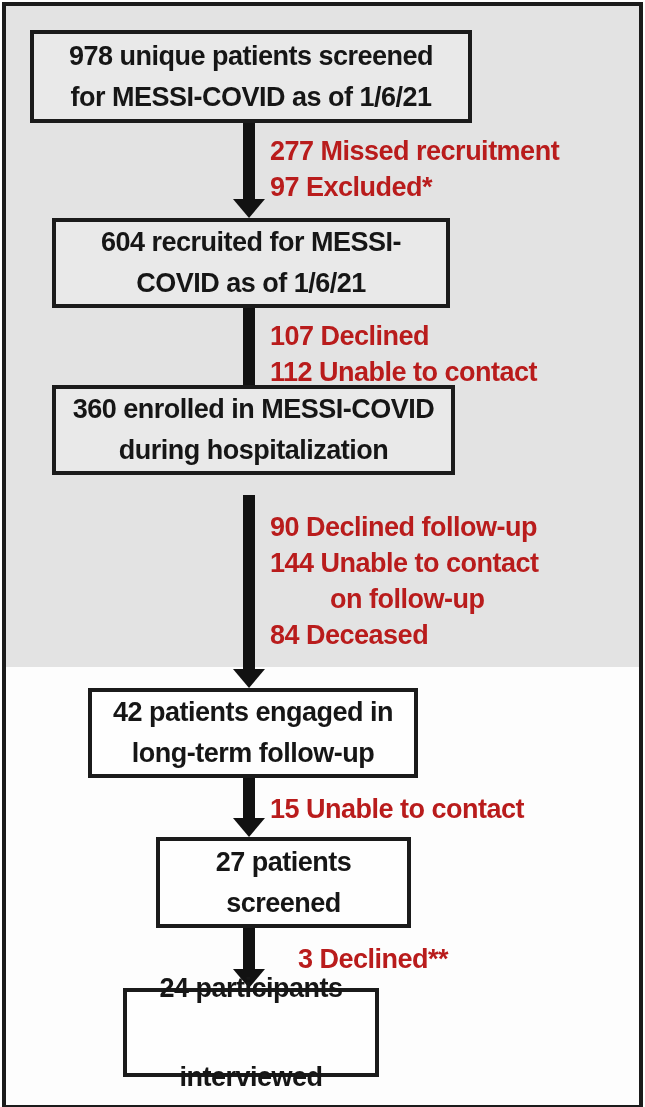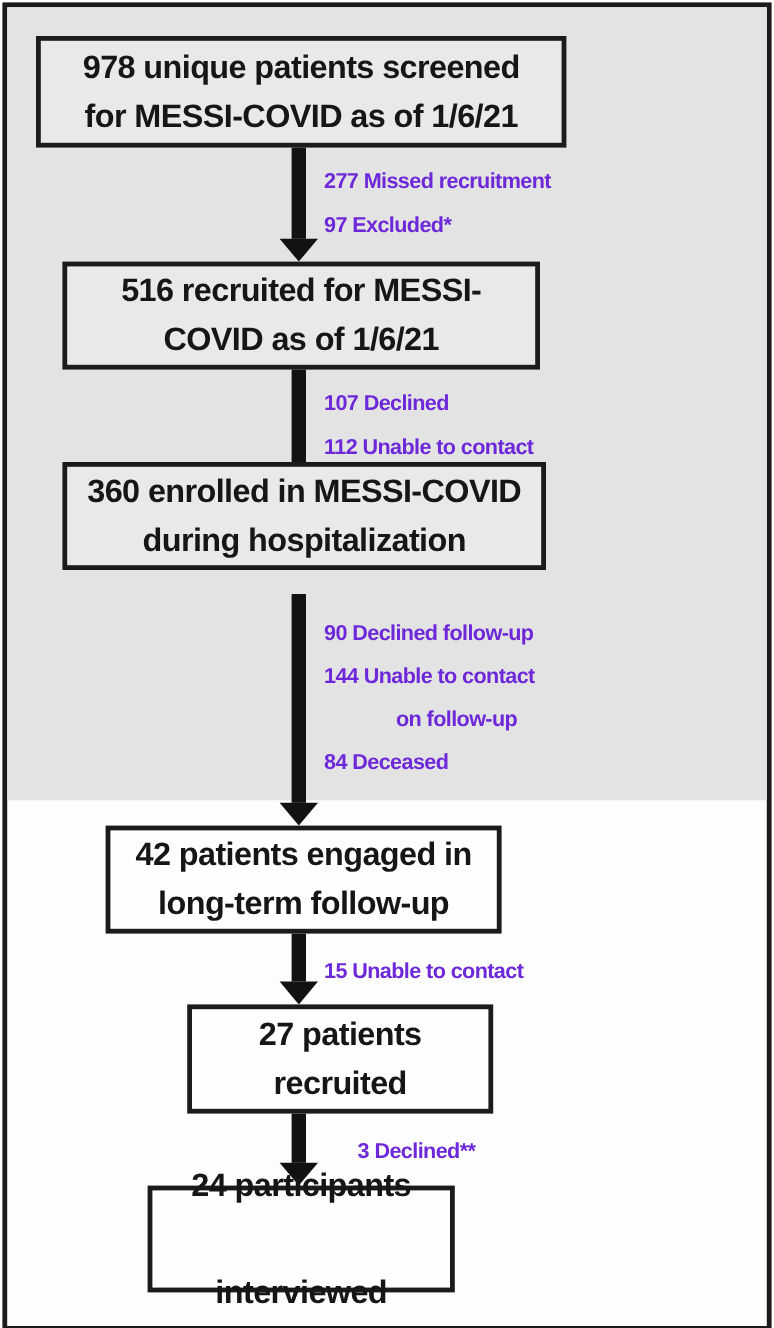--- a/index.html
+++ b/index.html
@@ -42,23 +42,23 @@
   }
   .arrow .head {
     position:absolute; left:0; bottom:0;
     width:0; height:0;
     border-left:16px solid transparent;
     border-right:16px solid transparent;
     border-top:19px solid #121212;
   }
   .edge-label {
     position:absolute;
-    font-weight:bold; font-size:18px; line-height:36px;
+    font-weight:bold; font-size:27px; line-height:36px;
     letter-spacing:-0.5px;
-    color:#6d28d9;
+    color:#b91c1c;
   }
   .edge-label div { white-space:nowrap; }
   .edge-label .indent { padding-left:60px; }
 </style>
 </head>
 <body>
 
 <div class="frame">
 
   <div class="gray-band"></div>
@@ -71,21 +71,21 @@
   <div class="arrow" style="left:227px; top:117px; height:95px;">
     <div class="stem" style="height:76px;"></div>
     <div class="head"></div>
   </div>
   <div class="edge-label" style="left:264px; top:127px;">
     <div>277 Missed recruitment</div>
     <div>97 Excluded*</div>
   </div>
 
   <div class="box gray" style="left:46px; top:212px; width:398px; height:90px;">
-    <span>516 recruited for MESSI-</span>
+    <span>604 recruited for MESSI-</span>
     <span>COVID as of 1/6/21</span>
   </div>
 
   <div class="arrow" style="left:227px; top:302px; height:97px;">
     <div class="stem" style="height:78px;"></div>
     <div class="head"></div>
   </div>
   <div class="edge-label" style="left:264px; top:312px;">
     <div>107 Declined</div>
     <div>112 Unable to contact</div>
@@ -115,21 +115,21 @@
   <div class="arrow" style="left:227px; top:772px; height:59px;">
     <div class="stem" style="height:40px;"></div>
     <div class="head"></div>
   </div>
   <div class="edge-label" style="left:264px; top:785px;">
     <div>15 Unable to contact</div>
   </div>
 
   <div class="box white" style="left:117px; top:831px; width:255px; height:91px;margin-left:33px;">
     <span>27 patients</span>
-    <span>recruited</span>
+    <span>screened</span>
   </div>
 
   <div class="arrow" style="left:227px; top:922px; height:60px;">
     <div class="stem" style="height:41px;"></div>
     <div class="head"></div>
   </div>
   <div class="edge-label" style="left:264px; top:935px;margin-left:28px;">
     <div>3 Declined**</div>
   </div>
 

